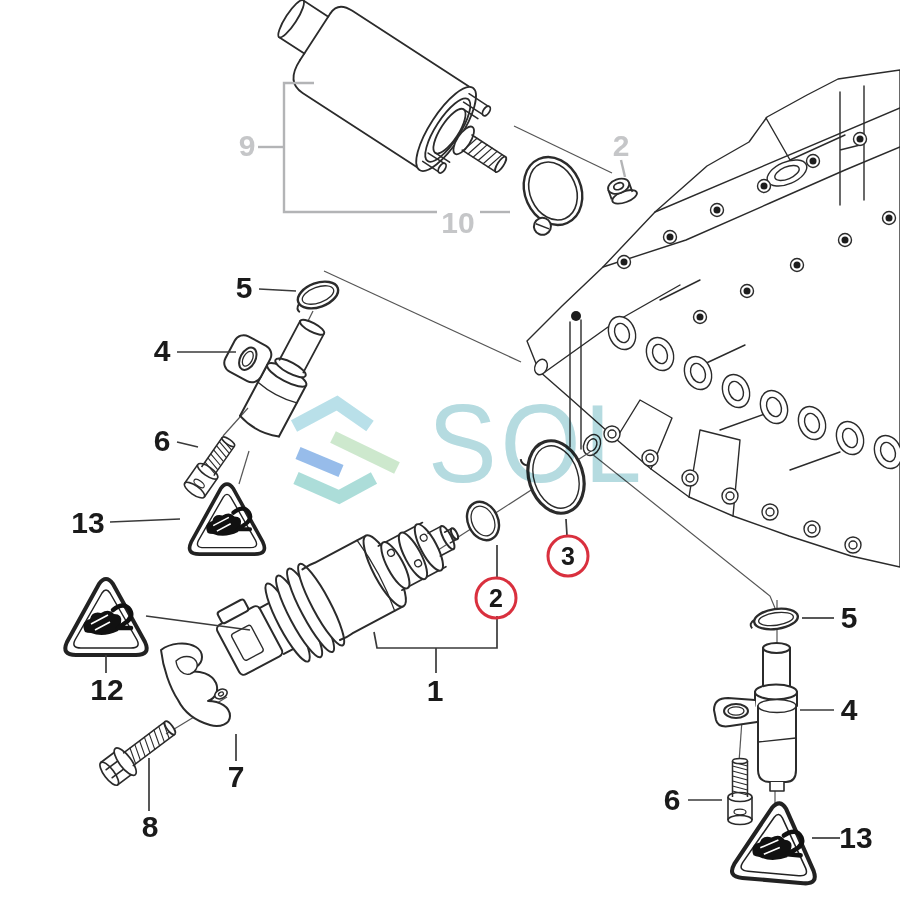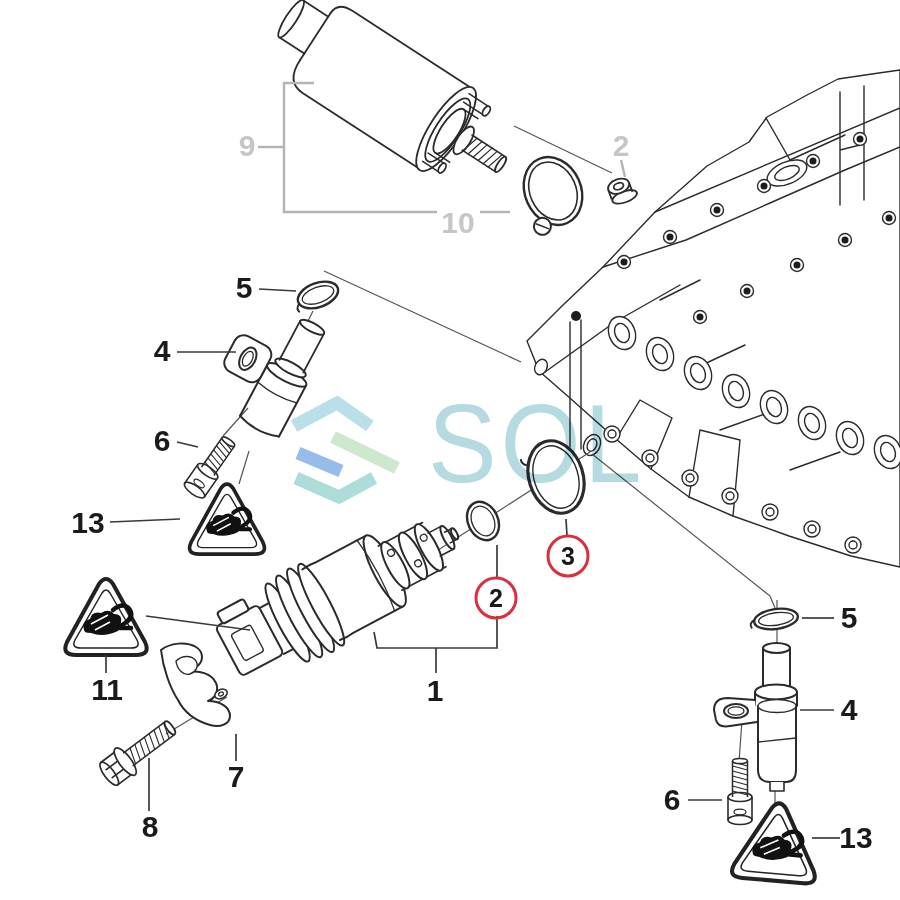--- a/index.html
+++ b/index.html
@@ -320,21 +320,21 @@
 
   <div class="watermark-text">SOL</div>
 
   <div class="label muted" style="left:247px;top:146px">9</div>
   <div class="label muted" style="left:458px;top:223px">10</div>
   <div class="label muted" style="left:621px;top:146px">2</div>
   <div class="label" style="left:244px;top:288px">5</div>
   <div class="label" style="left:162px;top:351px">4</div>
   <div class="label" style="left:162px;top:441px">6</div>
   <div class="label" style="left:88px;top:523px">13</div>
-  <div class="label" style="left:107px;top:690px">11</div>
+  <div class="label" style="left:107px;top:690px">12</div>
   <div class="label" style="left:236px;top:777px">7</div>
   <div class="label" style="left:150px;top:827px">8</div>
   <div class="label" style="left:435px;top:691px">1</div>
   <div class="label circled" style="left:496px;top:598px">2</div>
   <div class="label circled" style="left:568px;top:556px">3</div>
   <div class="label" style="left:849px;top:618px">5</div>
   <div class="label" style="left:849px;top:710px">4</div>
   <div class="label" style="left:672px;top:800px">6</div>
   <div class="label" style="left:856px;top:838px">13</div>
 </div>

